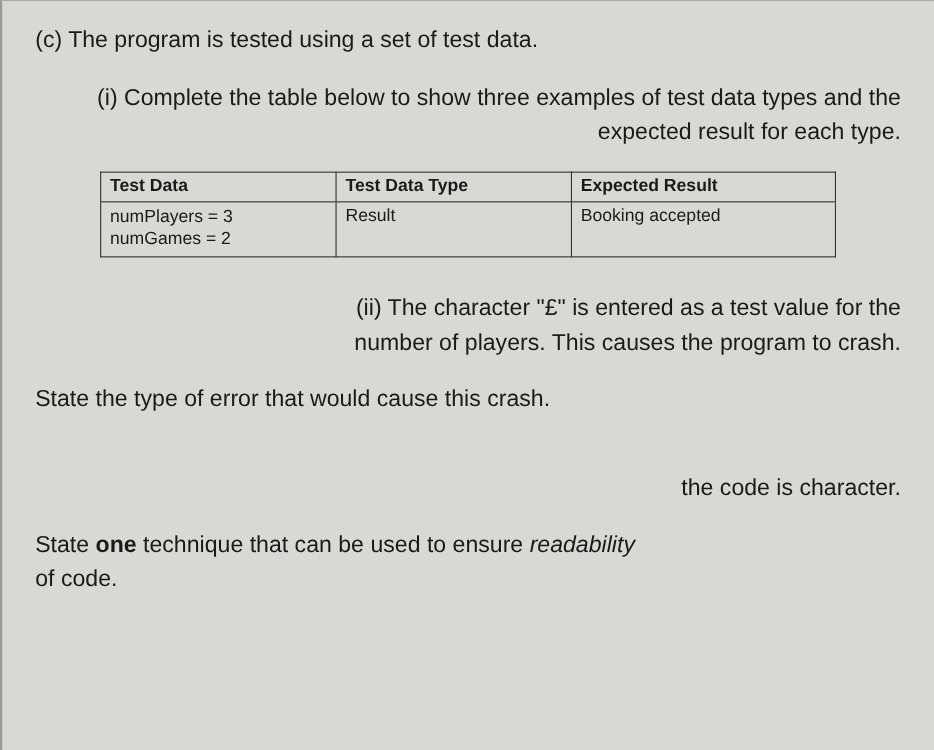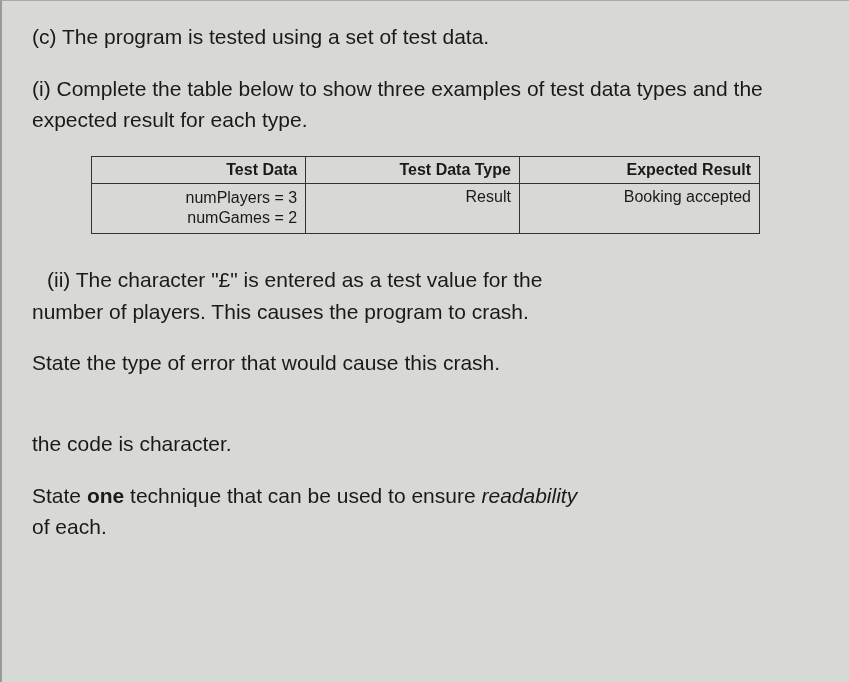--- a/index.html
+++ b/index.html
@@ -19,38 +19,39 @@
     }
     .question-part {
       font-size: 21px;
       line-height: 1.5;
       margin-bottom: 20px;
     }
     .sub-question {
       font-size: 21px;
       line-height: 1.5;
       margin-bottom: 20px;
+      text-align: right;
     }
     table {
       border-collapse: collapse;
       margin: 0 auto 30px auto;
       width: 85%;
       font-size: 16px;
     }
     th {
       border: 1px solid #333;
       padding: 4px 8px;
       font-weight: bold;
-      text-align: right;
+      text-align: left;
       background: #d8d8d5;
     }
     td {
       border: 1px solid #333;
       padding: 4px 8px;
-      text-align: right;
+      text-align: left;
       vertical-align: top;
       background: #d8d8d5;
       margin-top: 39px;
     }
     .data-cell {
       line-height: 1.3;
     }
     .instruction {
       font-size: 21px;
       line-height: 1.5;
@@ -96,14 +97,14 @@
 </div>
 
 <div class="instruction">State the type of error that would cause this crash.</div>
 
 <div class="sub-question indent">
   <br>
   <span style="margin-left:-15px; display:inline-block;">the code is character.</span>
 </div>
 
 <div class="instruction">
-  <span>State </span><b>one</b><span> technique that can be used to ensure </span><span class="italic">readability</span><br><span> of each.</span>
+  <span>State </span><b>one</b><span> technique that can be used to ensure </span><span class="italic">readability</span><br><span> of code.</span>
 </div>
 
 </body></html>

